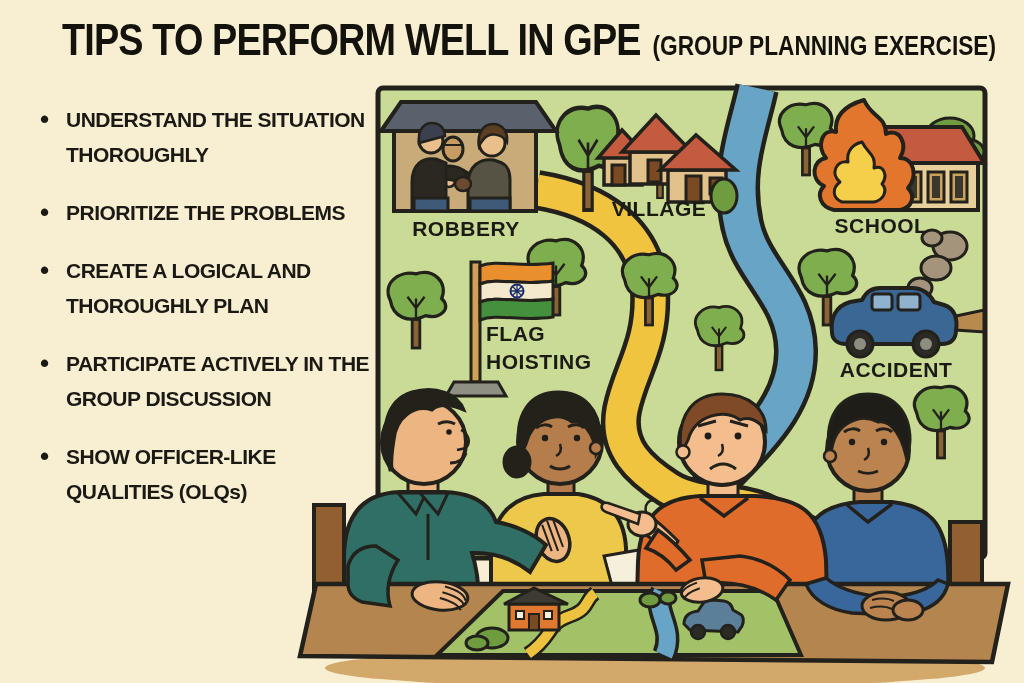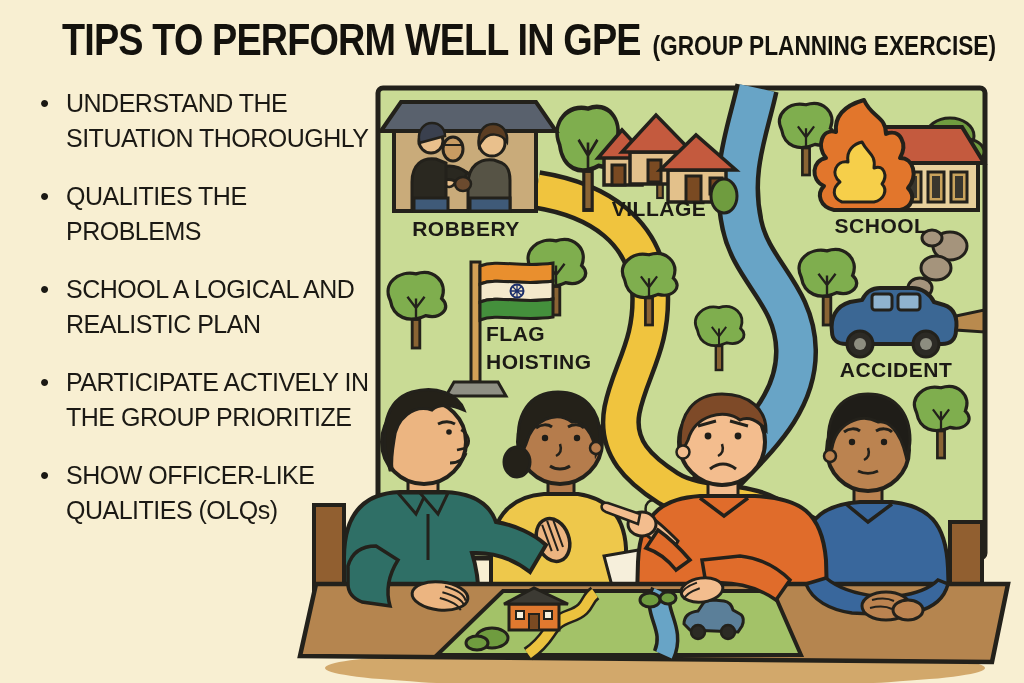--- a/index.html
+++ b/index.html
@@ -8,22 +8,22 @@
     background:#f8efd2;font-family:"Liberation Sans",sans-serif;color:#1b1914;
   }
   .illustration{position:absolute;left:0;top:0;width:1024px;height:683px;}
   .title-row{position:absolute;left:62px;top:14px;white-space:nowrap;transform:scaleX(.84);transform-origin:left top;}
   .title-main{font-size:45px;font-weight:bold;letter-spacing:-1px;color:#14120d;}
   .title-sub{font-size:27px;font-weight:bold;margin-left:14px;color:#14120d;}
   .tips{
     position:absolute;left:40px;top:86px;width:330px;margin:0;padding:0;list-style:none;
   }
   .tips li{
-    position:relative;padding-left:26px;margin:0 0 23px 0;
-    font-size:25px;line-height:35px;font-weight:normal;letter-spacing:-0.5px;color:#1b1914;
+    position:relative;padding-left:26px;margin:16px 0 23px 0;
+    font-size:21px;line-height:35px;font-weight:bold;letter-spacing:-0.5px;color:#1b1914;
   }
   .tips li::before{content:"\2022";position:absolute;left:0;top:0;font-size:26px;}
   svg text{font-family:"Liberation Sans",sans-serif;font-weight:bold;fill:#1c1a15;}
 </style>
 </head>
 <body>
 
 <div class="poster">
 
   <svg class="illustration" viewBox="0 0 1024 683" aria-hidden="true">
@@ -275,19 +275,19 @@
       <path d="M872,600 C880,598 888,598 894,601 M870,608 C878,606 886,606 892,609" fill="none" stroke="#23211b" stroke-width="2"></path>
     </g>
   </svg>
 
   <header class="title-row">
     <span class="title-main">TIPS TO PERFORM WELL IN GPE</span><span class="title-sub">(GROUP PLANNING EXERCISE)</span>
   </header>
 
   <ul class="tips">
     <li>UNDERSTAND THE SITUATION THOROUGHLY</li>
-    <li>QUALITIES THE PROBLEMS</li>
-    <li>SCHOOL A LOGICAL AND REALISTIC PLAN</li>
-    <li>PARTICIPATE ACTIVELY IN THE GROUP PRIORITIZE</li>
+    <li>PRIORITIZE THE PROBLEMS</li>
+    <li>CREATE A LOGICAL AND THOROUGHLY PLAN</li>
+    <li>PARTICIPATE ACTIVELY IN THE GROUP DISCUSSION</li>
     <li>SHOW OFFICER-LIKE QUALITIES (OLQs)</li>
   </ul>
 
 </div>
 
 </body></html>

